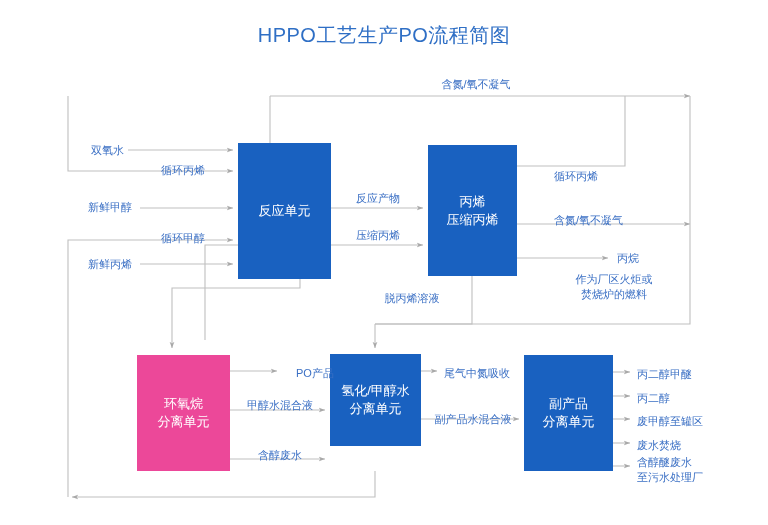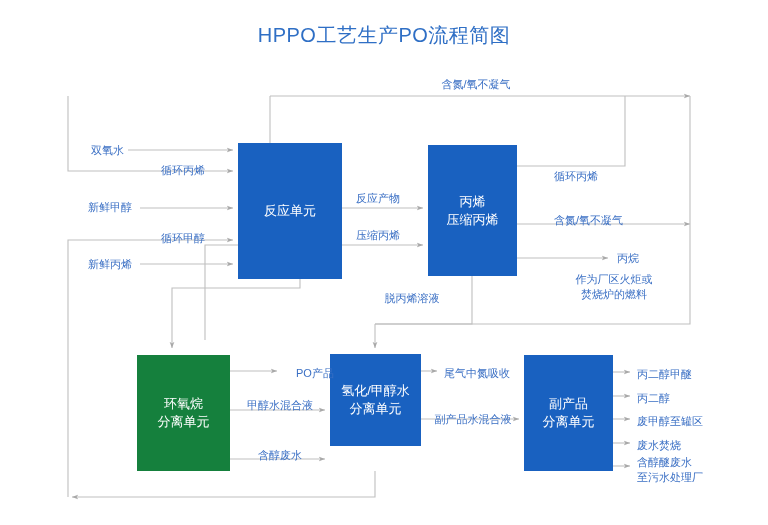--- a/index.html
+++ b/index.html
@@ -79,28 +79,28 @@
         <path d="M 375 471 L 375 497 L 72 497" stroke="#bfbfbf" marker-end="url(#ah)"></path>
         <path d="M 613 372 L 630 372" stroke="#bfbfbf" marker-end="url(#ah)"></path>
         <path d="M 613 396 L 630 396" stroke="#bfbfbf" marker-end="url(#ah)"></path>
         <path d="M 613 419 L 630 419" stroke="#bfbfbf" marker-end="url(#ah)"></path>
         <path d="M 613 443 L 630 443" stroke="#bfbfbf" marker-end="url(#ah)"></path>
         <path d="M 613 466 L 630 466" stroke="#bfbfbf" marker-end="url(#ah)"></path>
       </g>
   </svg>
 
   <div id="units-layer">
-      <div class="unit-box" style="left: 238px; top: 143px; width: 104px; height: 136px; background: rgb(25, 97, 192); color: rgb(255, 255, 255);">
+      <div class="unit-box" style="left: 238px; top: 143px; width: 93px; height: 136px; background: rgb(25, 97, 192); color: rgb(255, 255, 255);">
         <span style="white-space: pre-line;">反应单元</span>
       </div>
       <div class="unit-box" style="left: 428px; top: 145px; width: 89px; height: 131px; background: rgb(25, 97, 192); color: rgb(255, 255, 255);">
         <span style="white-space: pre-line;">丙烯
 压缩丙烯</span>
       </div>
-      <div class="unit-box" style="left: 137px; top: 355px; width: 93px; height: 116px; background: #15803d; color: rgb(255, 255, 255);">
+      <div class="unit-box" style="left: 137px; top: 355px; width: 93px; height: 116px; background: #ec4899; color: rgb(255, 255, 255);">
         <span style="white-space: pre-line;">环氧烷
 分离单元</span>
       </div>
       <div class="unit-box" style="left: 330px; top: 354px; width: 91px; height: 92px; background: rgb(25, 97, 192); color: rgb(255, 255, 255);">
         <span style="white-space: pre-line;">氢化/甲醇水
 分离单元</span>
       </div>
       <div class="unit-box" style="left: 524px; top: 355px; width: 89px; height: 116px; background: rgb(25, 97, 192); color: rgb(255, 255, 255);">
         <span style="white-space: pre-line;">副产品
 分离单元</span>

